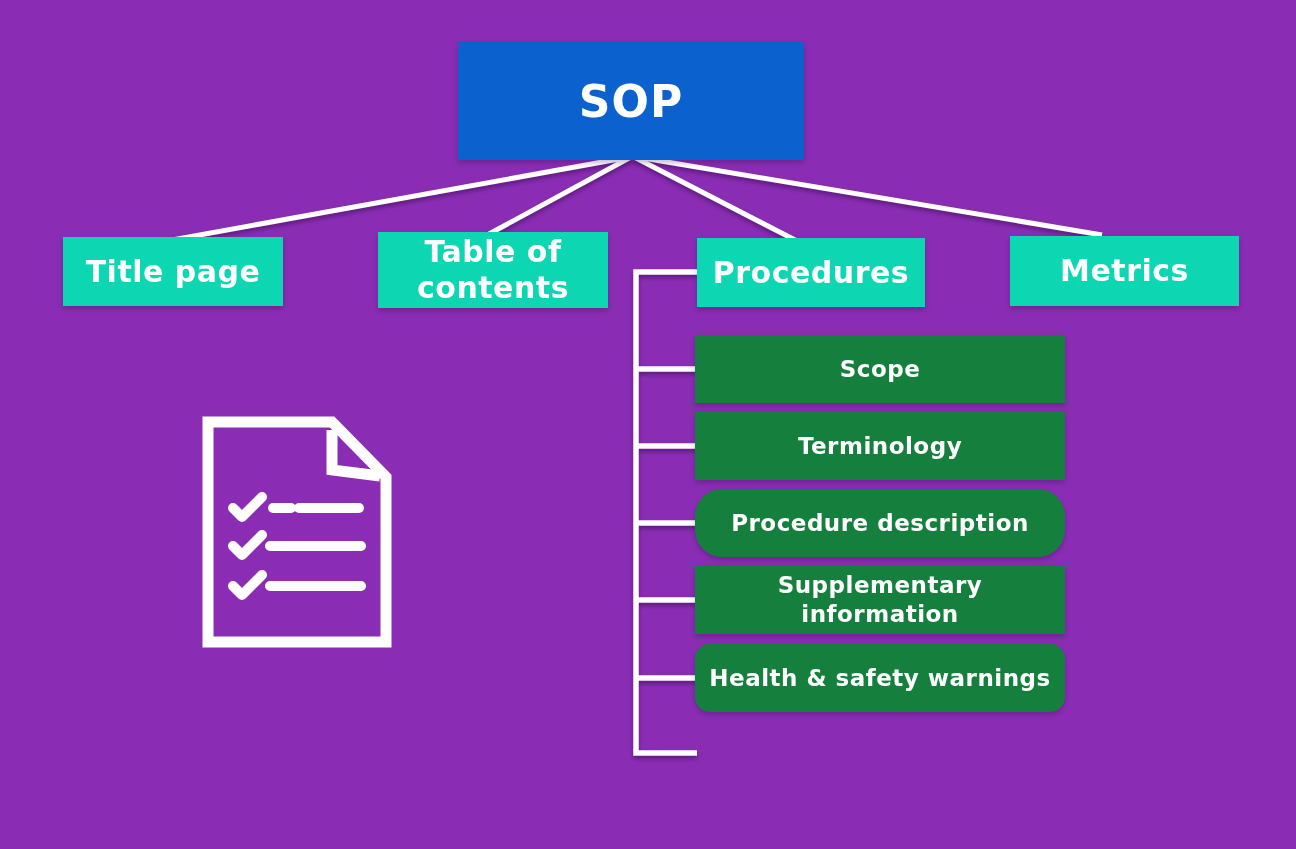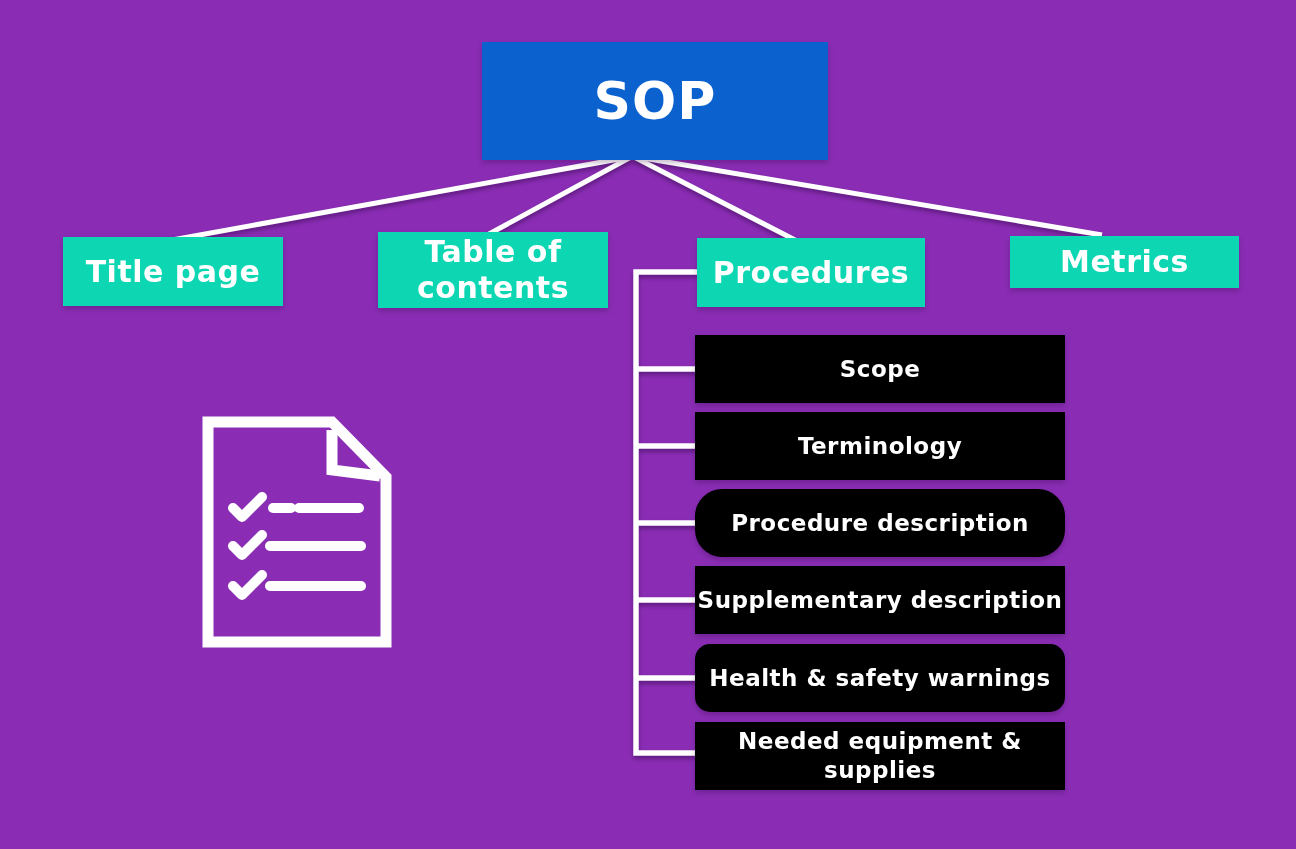--- a/index.html
+++ b/index.html
@@ -34,37 +34,36 @@
     text-align: center;
     color: #FFFFFF;
     font-weight: 700;
     letter-spacing: 0.5px;
     box-shadow: 0 3px 5px rgba(40, 5, 60, 0.25);
   }
   .node.root {
     left: 458px; top: 42px;
     width: 346px; height: 118px;
     background: #0B62CE;
-    font-size: 52px;
+    font-size: 44px;
     letter-spacing: 1px;
-    margin-left: 24px;
   }
   .node.teal {
     background: #0DD6B2;
     font-size: 30px;
     line-height: 1.2;
   }
   .node.n-title    { left: 63px;   top: 237px; width: 220px; height: 69px; }
   .node.n-toc      { left: 378px;  top: 232px; width: 230px; height: 76px; }
   .node.n-proc     { left: 697px;  top: 238px; width: 228px; height: 69px; }
-  .node.n-metrics  { left: 1010px; top: 236px; width: 229px; height: 52px; }
+  .node.n-metrics  { left: 1010px; top: 236px; width: 229px; height: 70px; }
   .node.child {
     left: 695px;
     width: 370px; height: 68px;
-    background: #000000;
+    background: #15803d;
     font-size: 23px;
     line-height: 1.25;
     padding: 0 2px;
   }
   .node.c-0 { top: 335px; }
   .node.c-1 { top: 412px; }
   .node.c-2 { top: 489px; border-radius: 27px; }
   .node.c-3 { top: 566px; }
   .node.c-4 { top: 644px; border-radius: 15px; }
   .node.c-5 { top: 722px; }
@@ -105,25 +104,24 @@
   <div class="node teal n-proc">Procedures</div>
 
   <div class="node teal n-metrics">Metrics</div>
 
   <div class="node child c-0">Scope</div>
 
   <div class="node child c-1">Terminology</div>
 
   <div class="node child c-2">Procedure description</div>
 
-  <div class="node child c-3">Supplementary description</div>
+  <div class="node child c-3">Supplementary information</div>
 
   <div class="node child c-4">Health &amp; safety warnings</div>
 
-  <div class="node child c-5">Needed equipment &amp; supplies</div>
 
   <div class="doc-icon">
     <svg viewBox="0 0 190 232" xmlns="http://www.w3.org/2000/svg">
 
       <path d="M6,6 L130,6 L184,61 L184,226 L6,226 Z" stroke-width="11" stroke-linejoin="miter"></path>
 
       <path d="M130,14 L130,54 L178,60" stroke-width="11" stroke-linejoin="miter"></path>
 
       <polyline points="31,92 40,101 60,81" stroke-width="10" stroke-linecap="round" stroke-linejoin="round"></polyline>
       <line x1="71" y1="92" x2="89" y2="92" stroke-width="10" stroke-linecap="round"></line>

